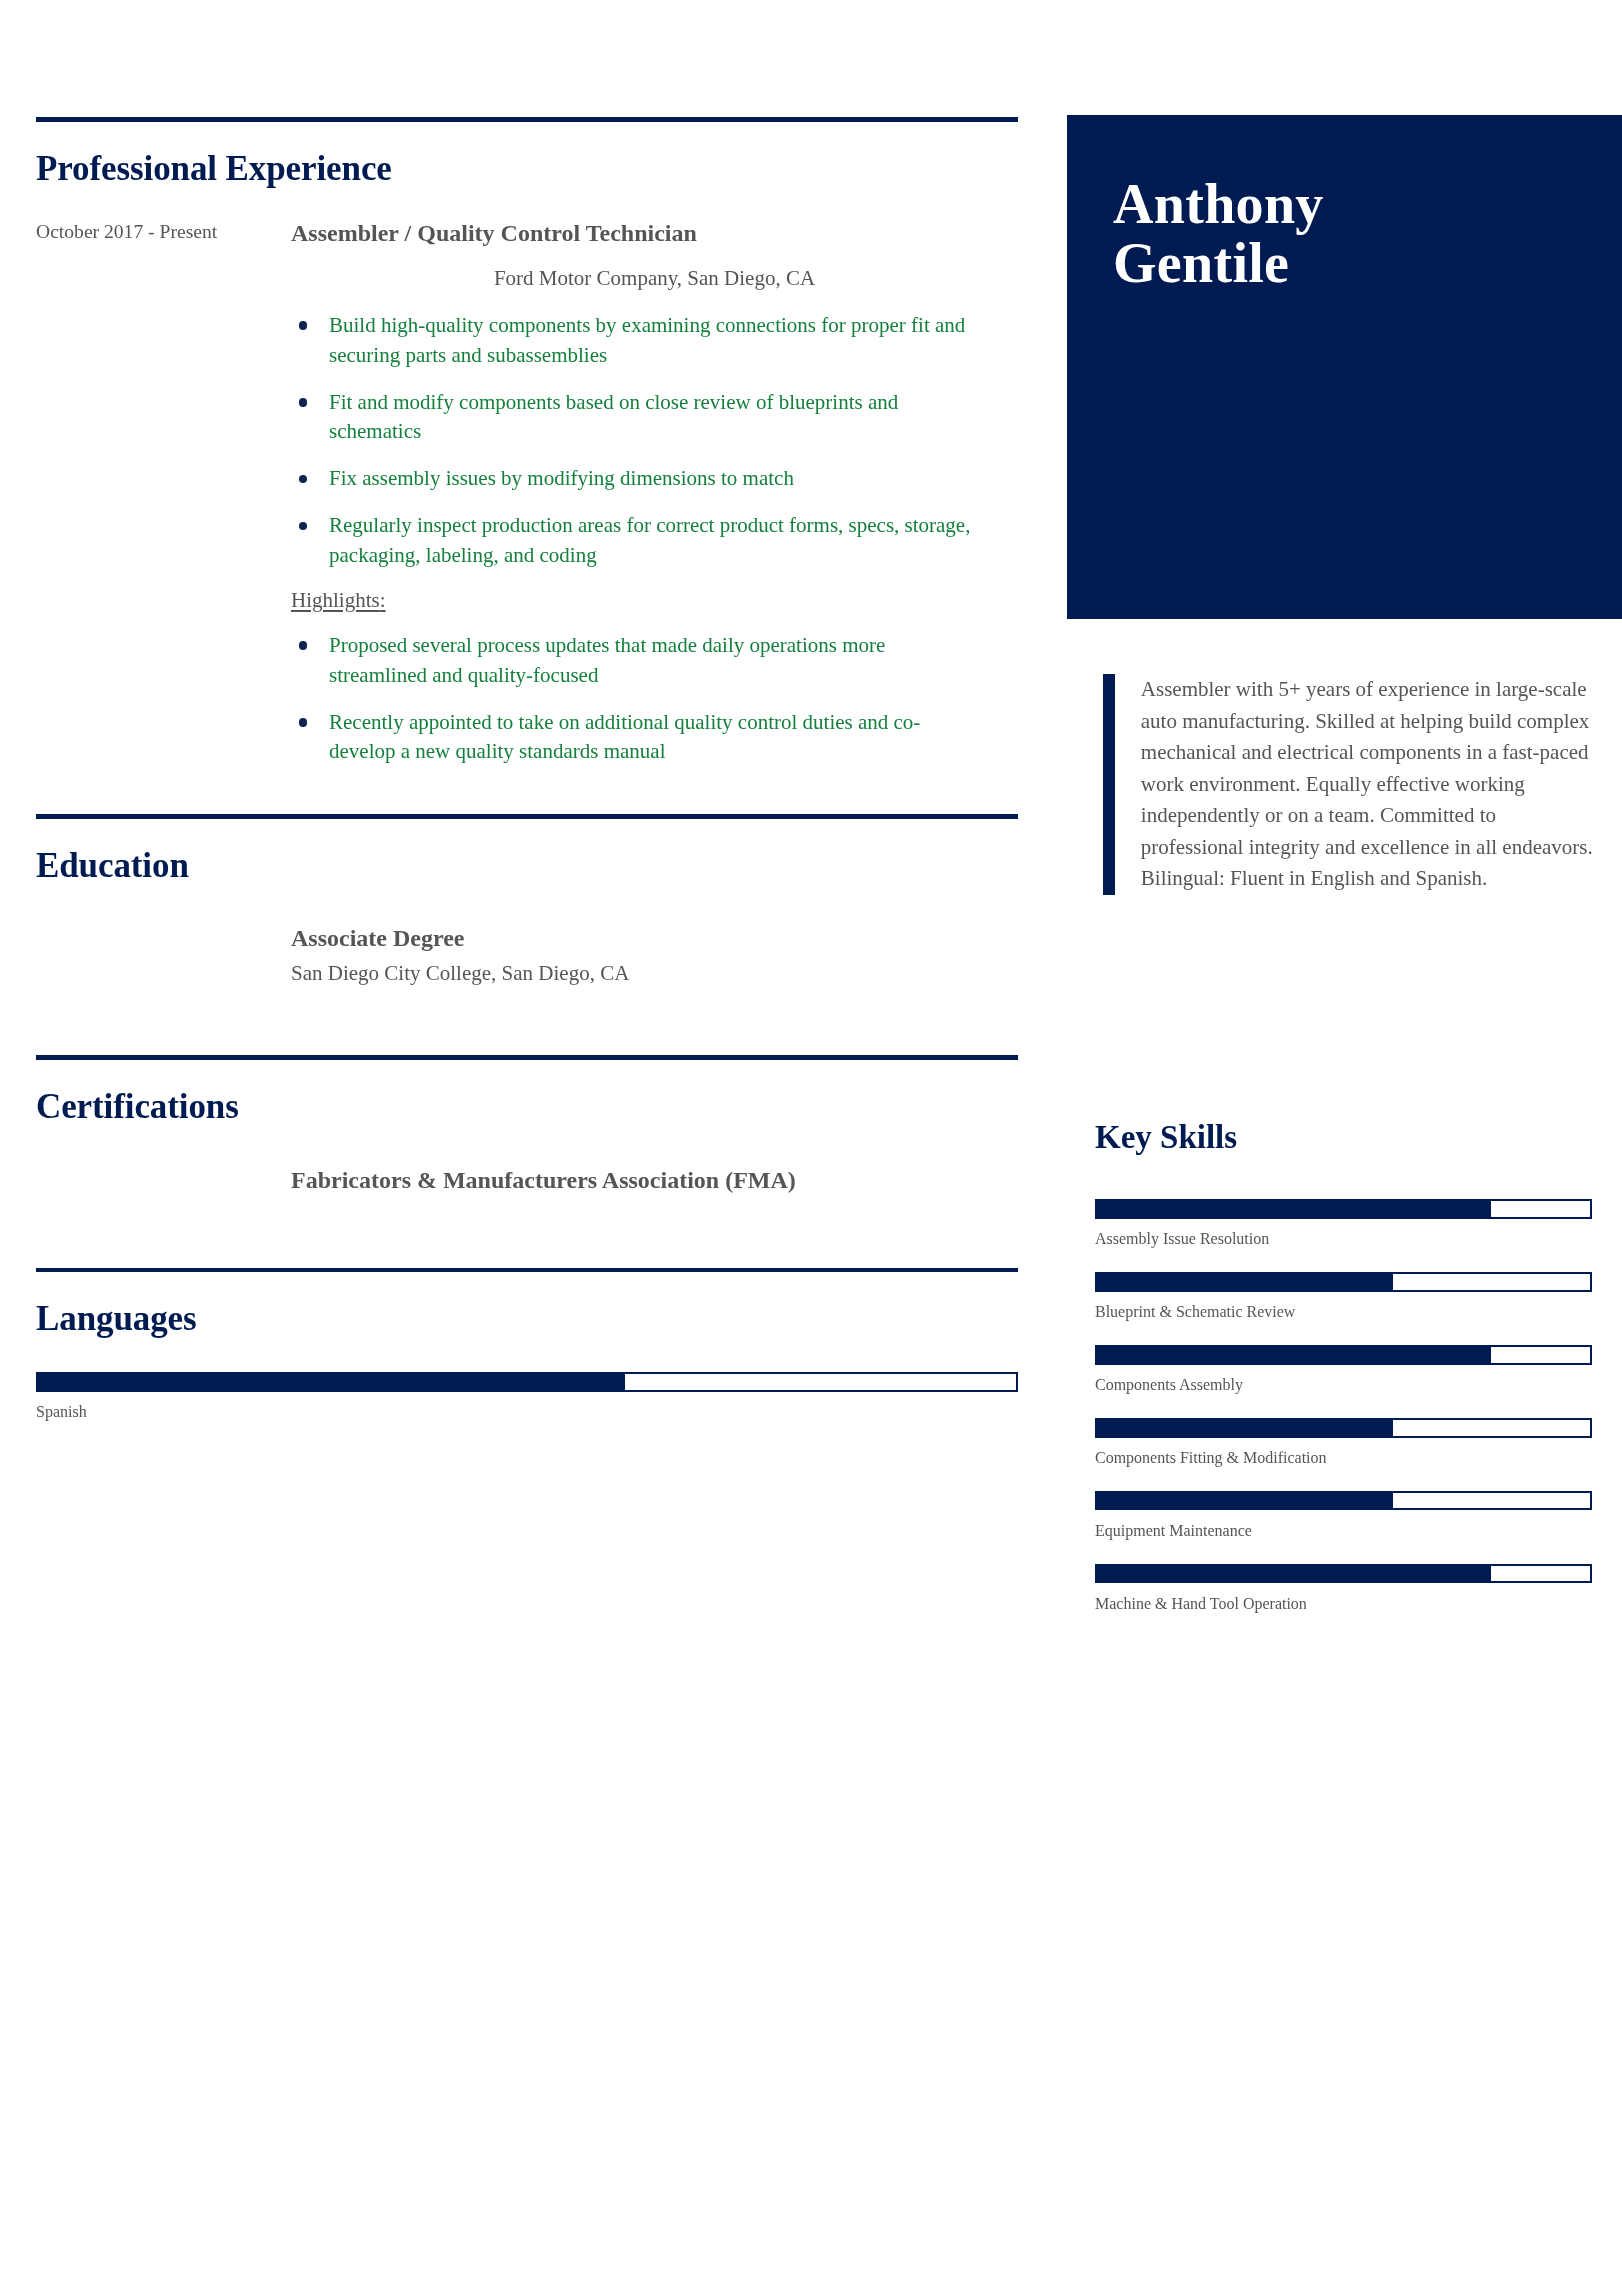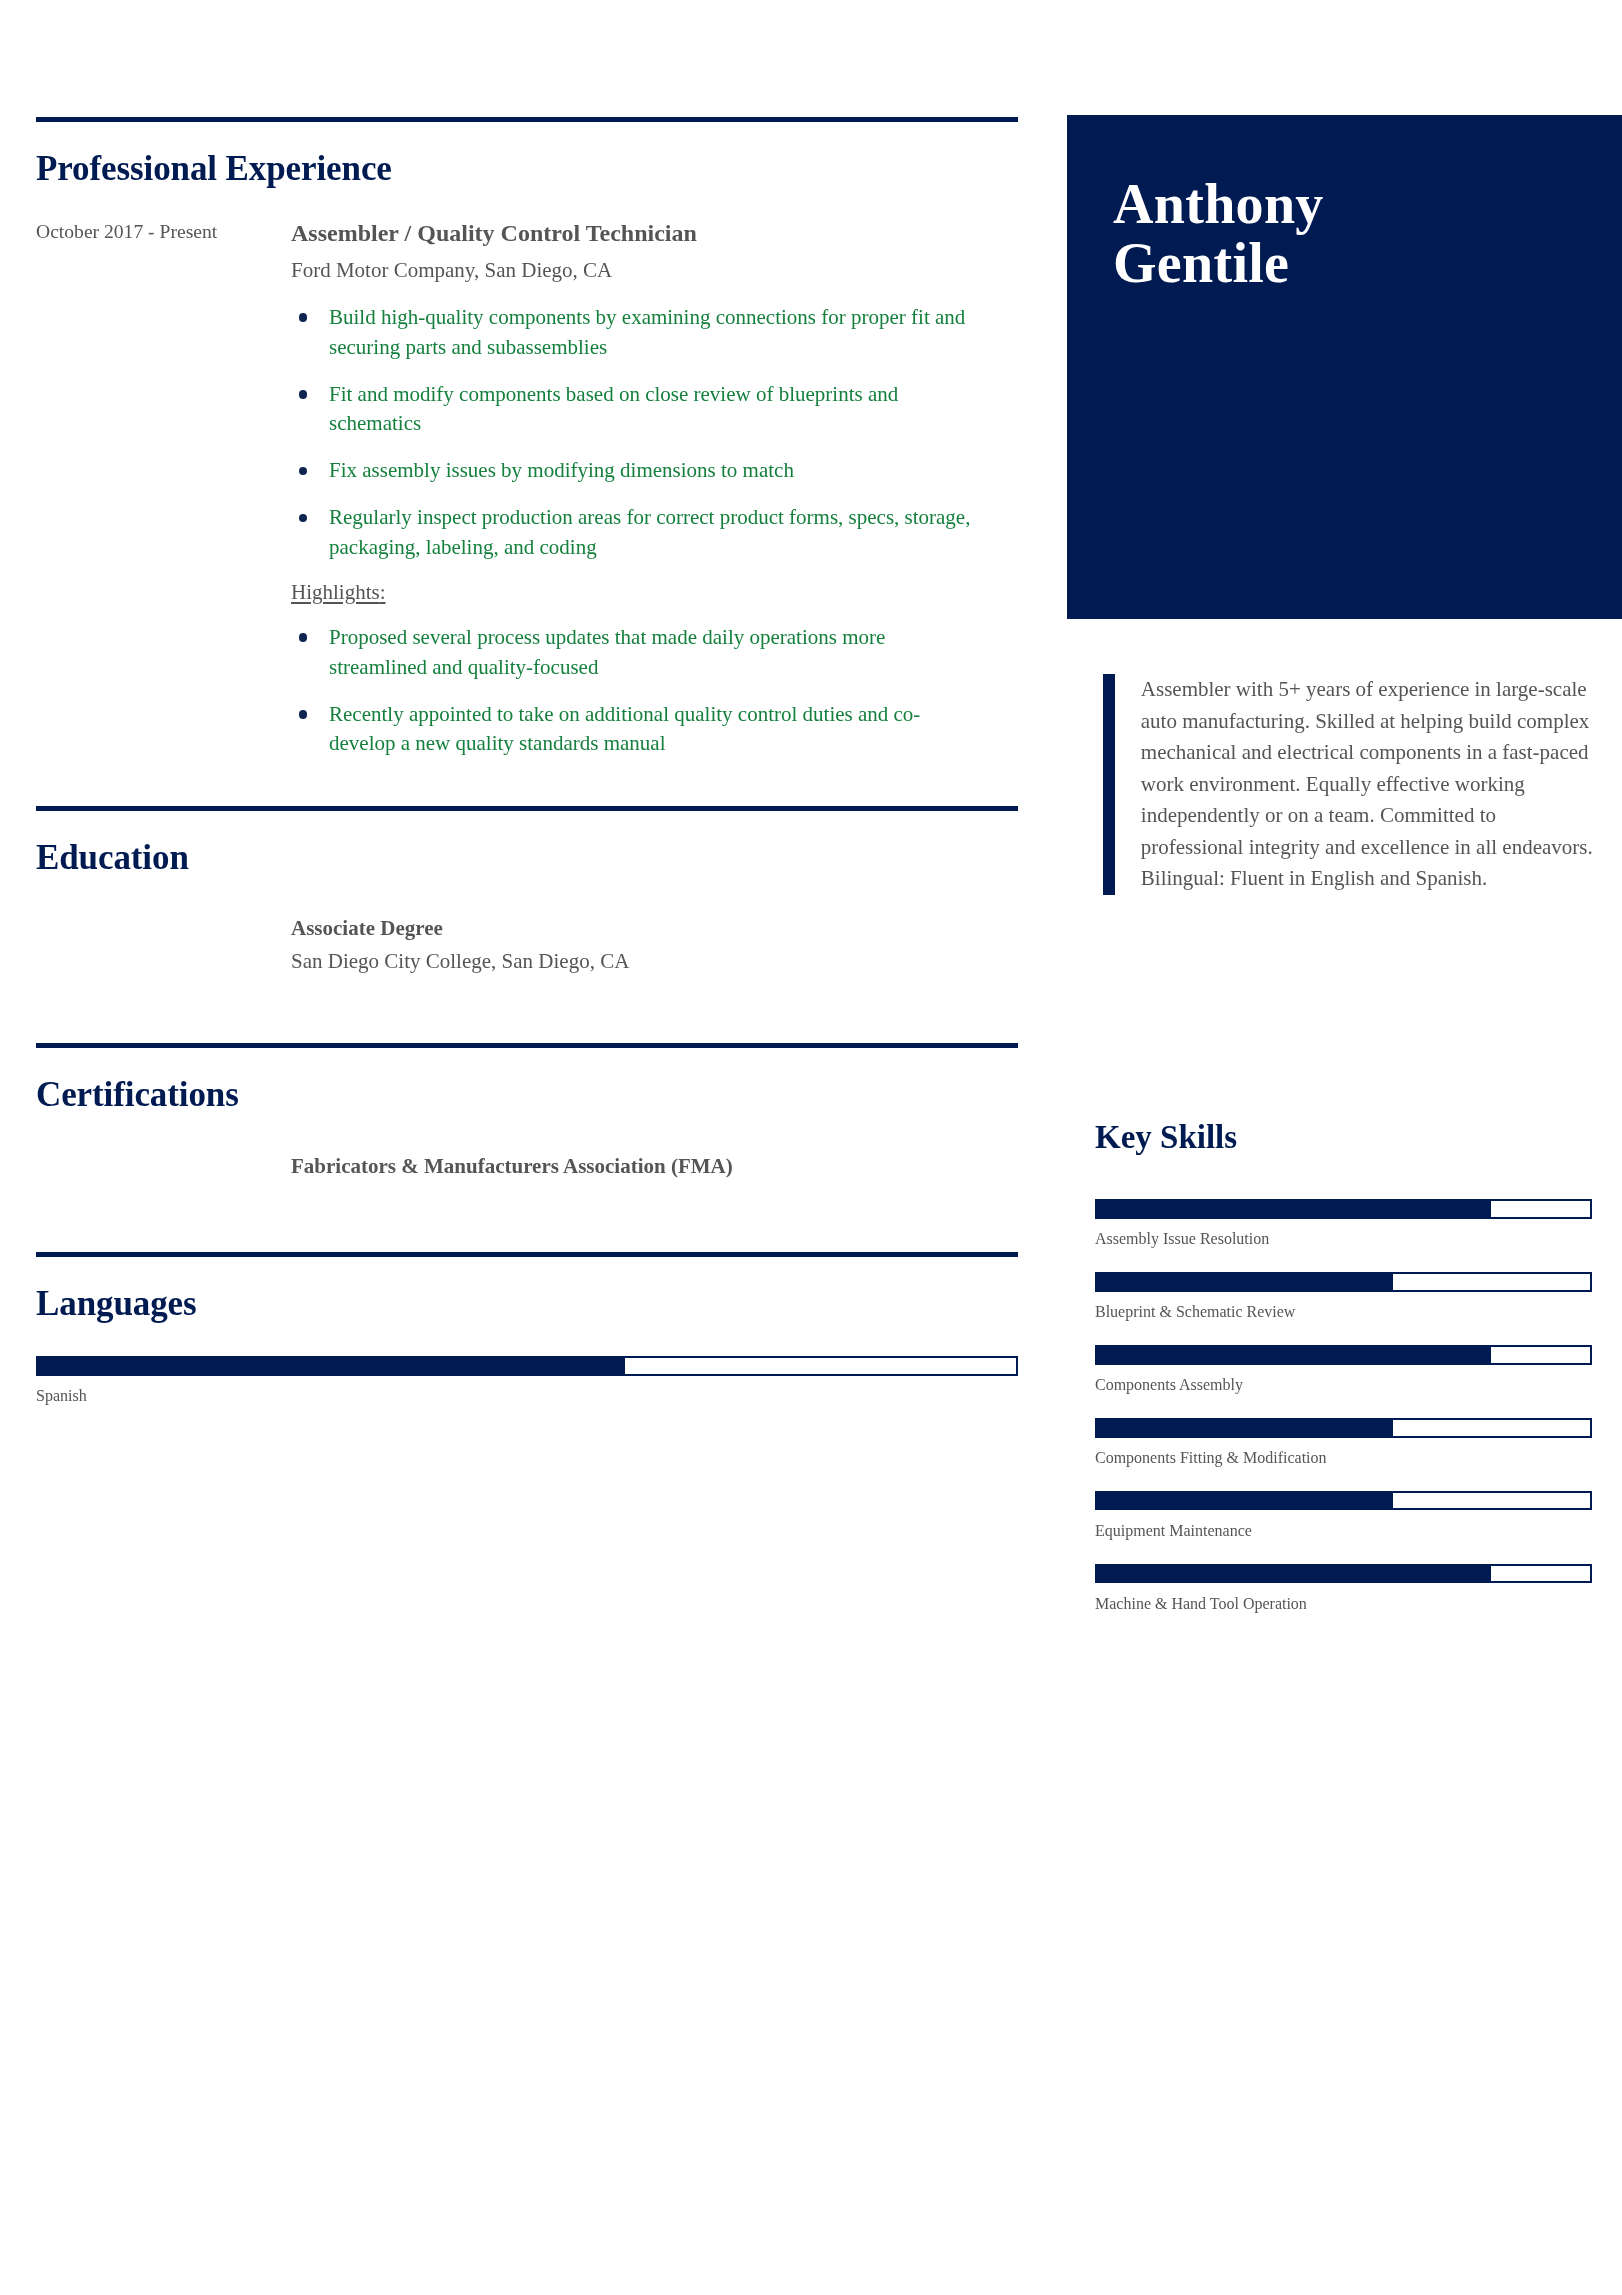--- a/index.html
+++ b/index.html
@@ -28,21 +28,21 @@
 
   
   .exp-row { display:flex; }
   .exp-dates {
     width:255px; flex:0 0 255px;
     font-size:19.6px; line-height:1.45; color:#555;
     padding-right:15.7px;
   }
   .exp-body { flex:1; }
   .job-title { font-size:24px; font-weight:bold; color:#555; line-height:1.25; }
-  .job-org   { font-size:21px; color:#555; line-height:1.35; margin-top:8px; }
+  .job-org   { font-size:21px; color:#555; line-height:1.35; margin-top:16px;text-align:center; }
 
   ul.bullets { list-style:none; margin-top:18.3px; }
   ul.bullets li {
     position:relative;
     padding-left:38px;
     font-size:21px;
     line-height:1.42;
     margin-bottom:17px;
     color:#15803d;
     max-width:694px;
@@ -59,21 +59,21 @@
   .highlights-label {
     font-size:21px; color:#555;
     text-decoration:underline;
     text-underline-offset:3.3px;
     margin:6.5px 0 15.7px 0;
   }
   .highlights-label .colon { text-decoration:none; }
 
   
   .sub-indent { margin-left:255px; }
-  .sub-title { font-size:21px; font-weight:bold; color:#555; line-height:1.3; max-width:667px; }
+  .sub-title { font-size:24px; font-weight:bold; color:#555; line-height:1.3; max-width:667px; }
   .sub-org   { font-size:21px; color:#555; line-height:1.35; margin-top:5.2px; }
 
   
   .bar {
     position:relative;
     height:19.6px;
     border:2.6px solid #001A52;
     background:#ffffff;
   }
   .bar .fill {

